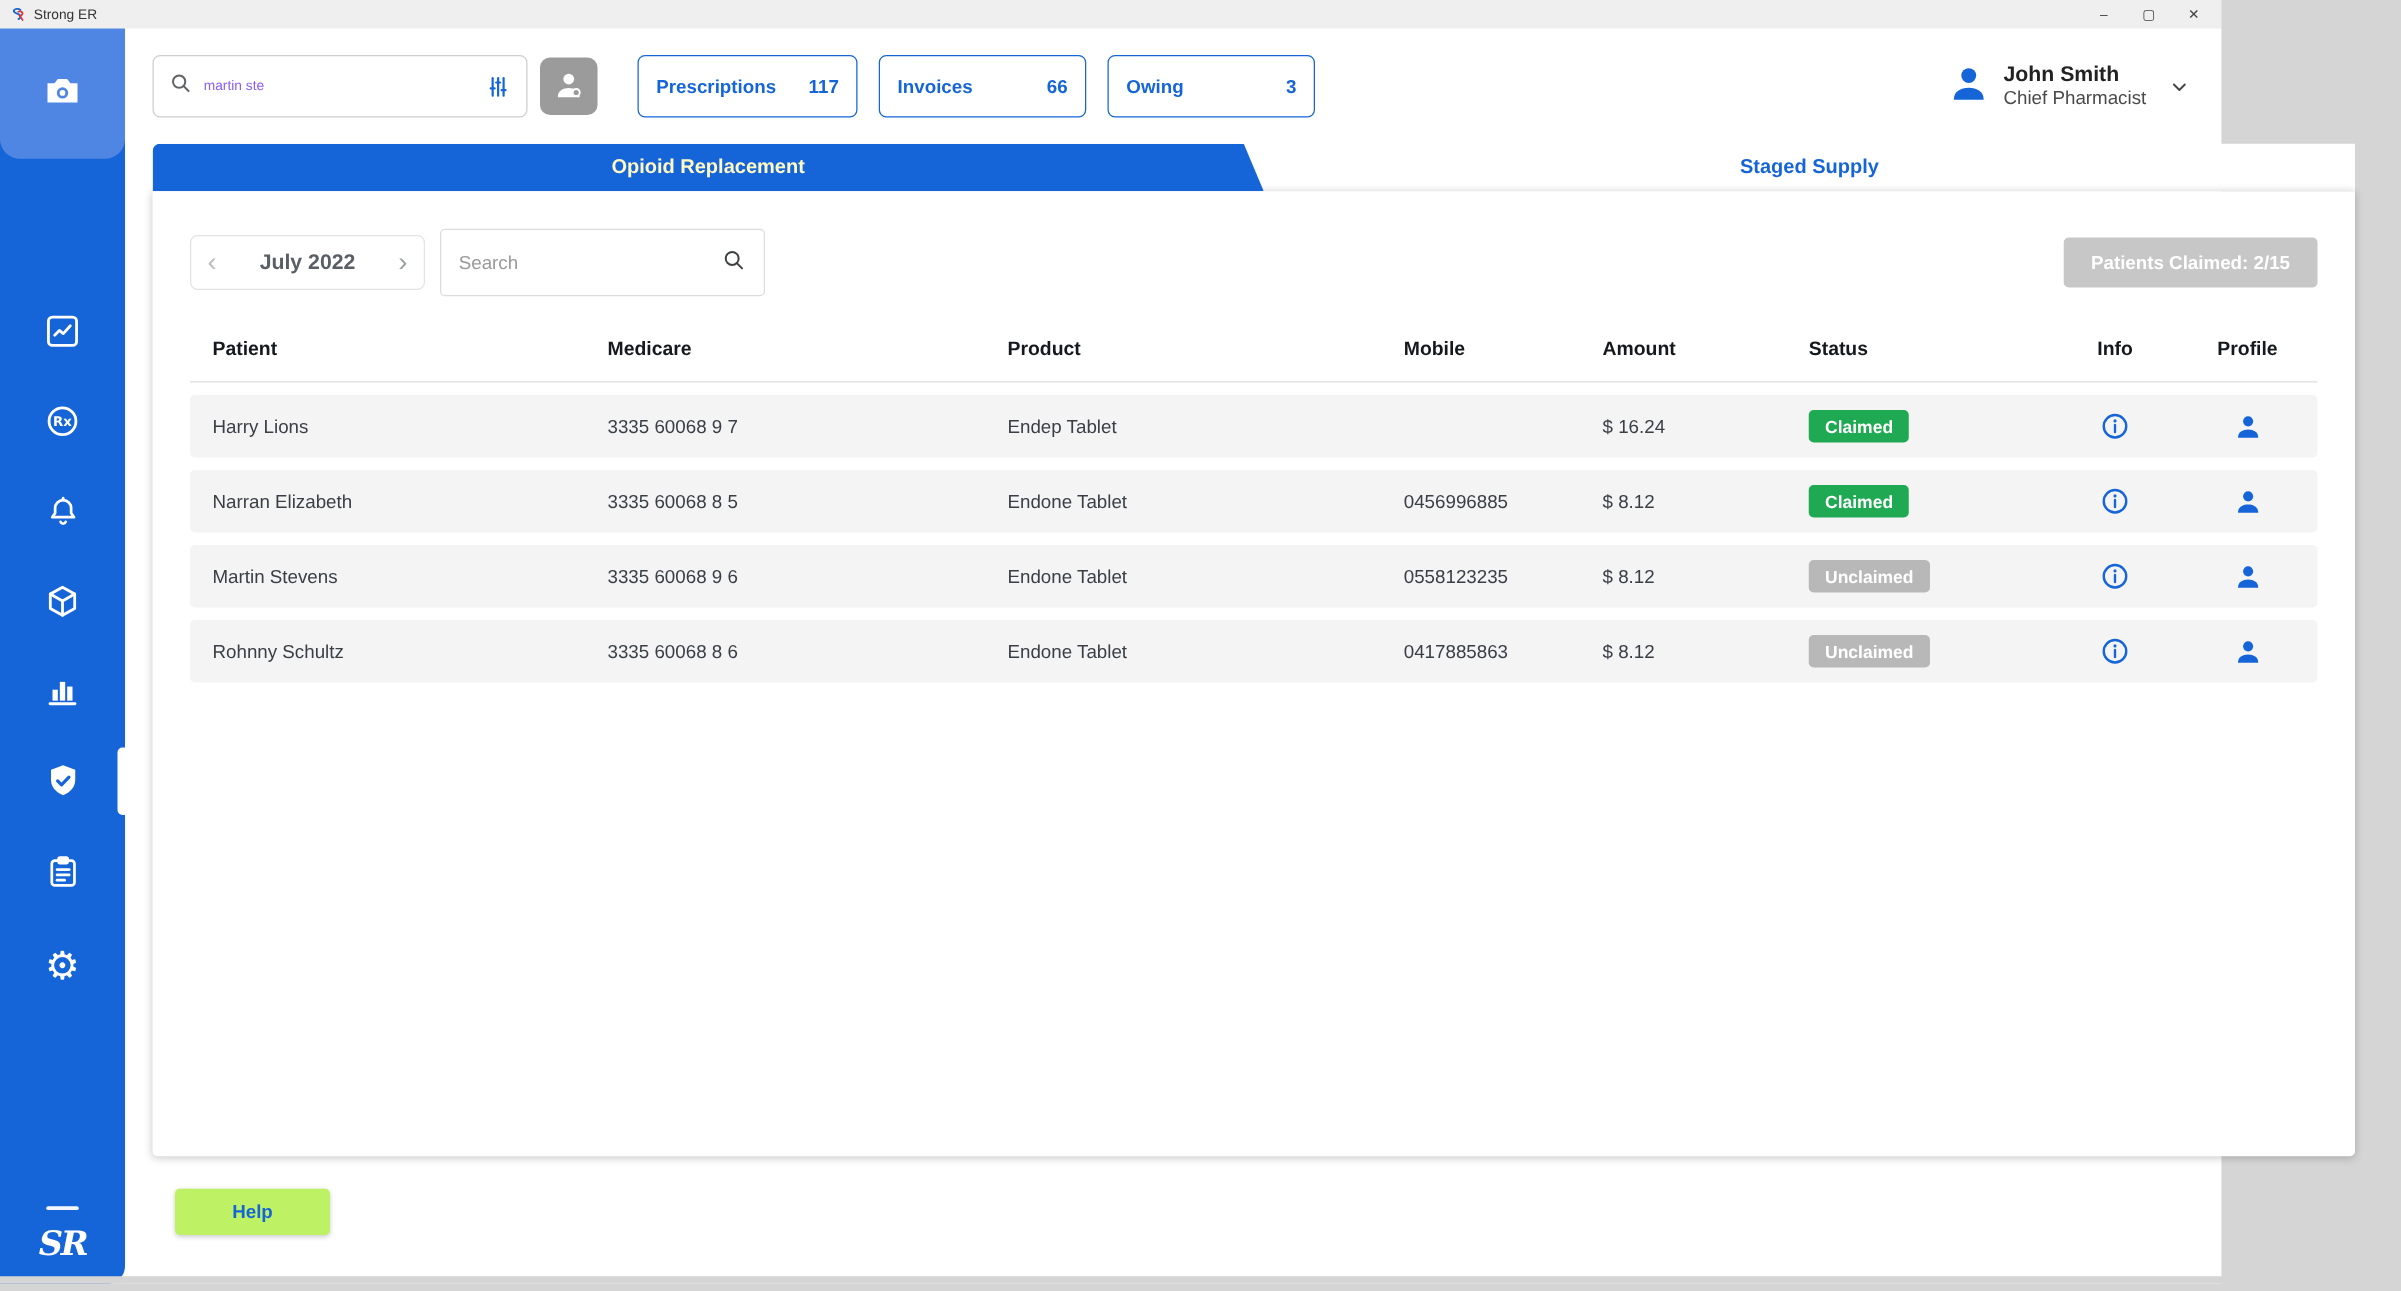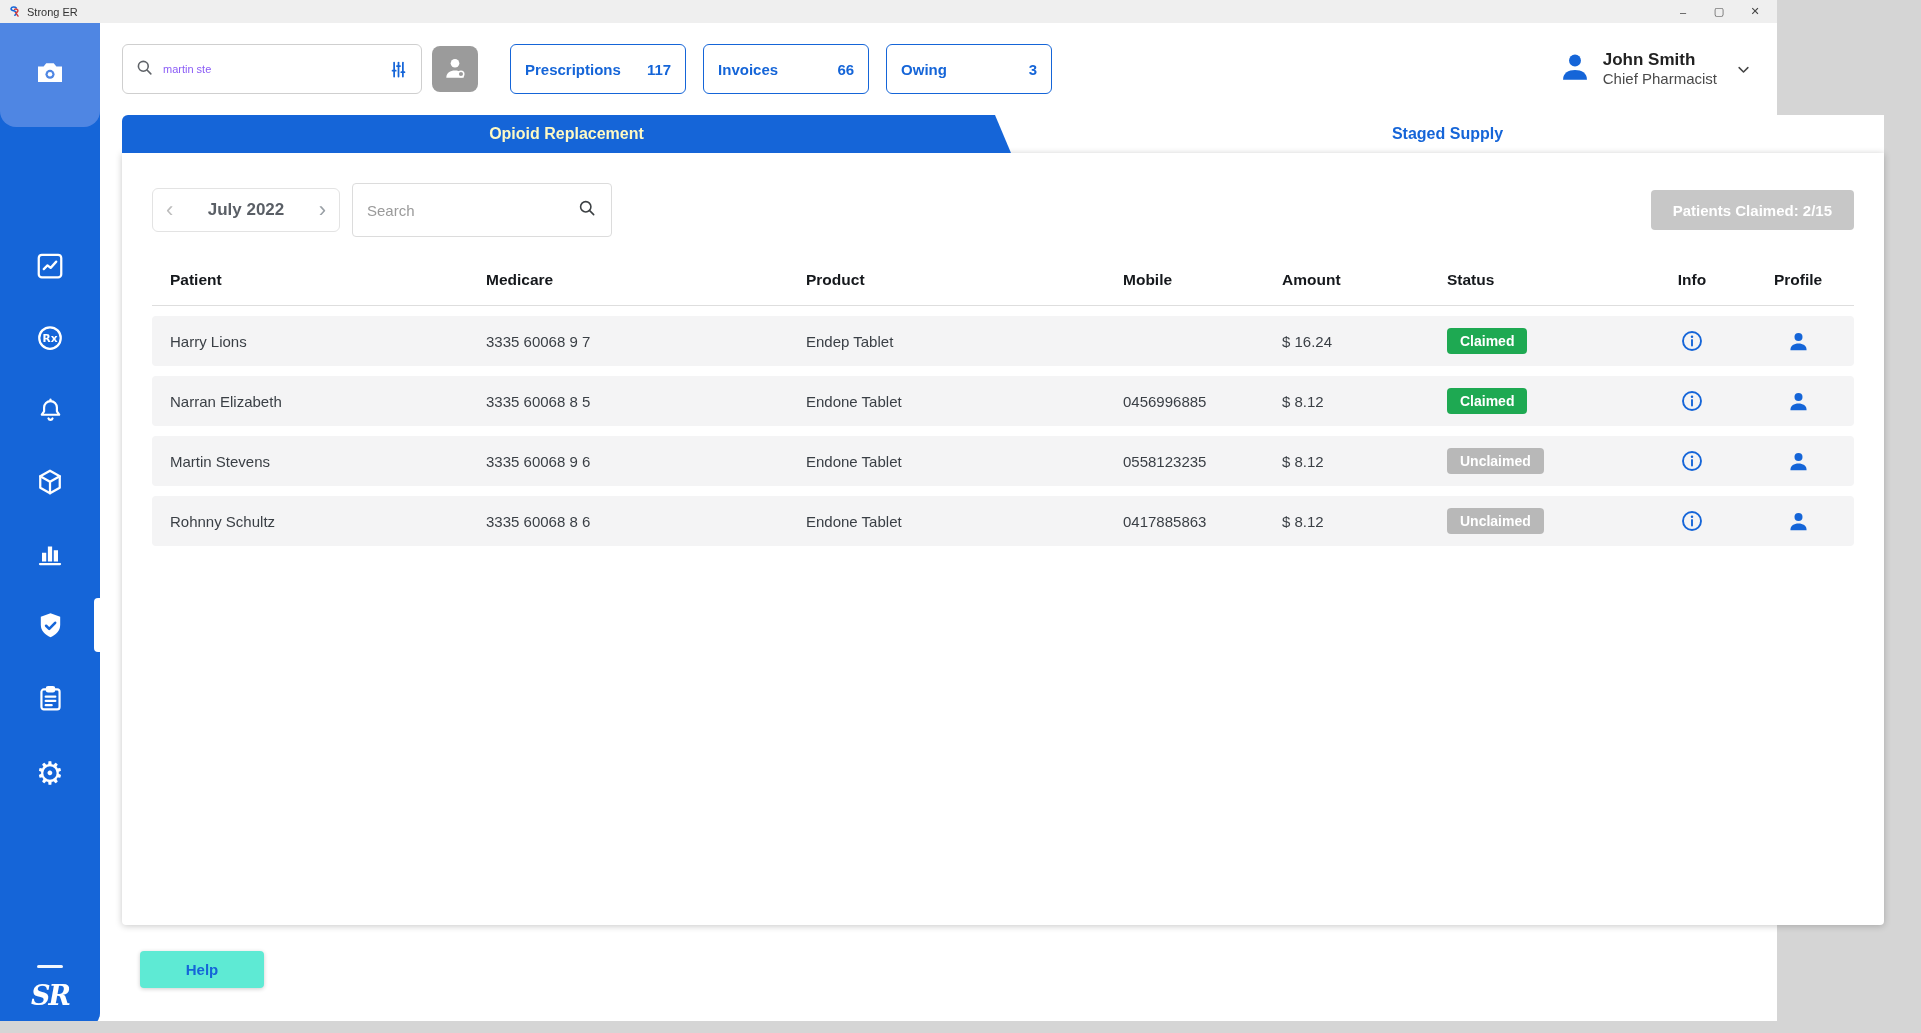--- a/index.html
+++ b/index.html
@@ -68,21 +68,21 @@
   .thead .th:first-child, .trow .td:first-child { padding-left:18px; }
   .th.center, .td.center { text-align:center; display:flex; justify-content:center; }
   .thead .th.center { display:block; }
   .trow { height:50px; background:#f4f4f5; border-radius:4px; margin-top:10px; font-size:15px; color:#3a3f45; cursor:default; }
   .badge { display:inline-block; padding:5px 13px; border-radius:4px; color:#fff; font-weight:bold; font-size:14px; }
   .badge.claimed { background:#1EA952; }
   .badge.unclaimed { background:#b8b8b8; }
   .icon-btn { display:inline-flex; cursor:pointer; }
 
   
-  .help-btn { margin:26px 0 0 40px; width:124px; height:37px; background:#5eead4; color:#1565D8; font-weight:bold; font-size:15px; border:none; border-radius:4px; cursor:pointer; box-shadow:0 1px 4px rgba(0,0,0,.2); font-family:inherit; }
+  .help-btn { margin:26px 0 0 40px; width:124px; height:37px; background:#bef264; color:#1565D8; font-weight:bold; font-size:15px; border:none; border-radius:4px; cursor:pointer; box-shadow:0 1px 4px rgba(0,0,0,.2); font-family:inherit; }
 
   .bottom-strip { position:absolute; left:0; bottom:0; width:1921px; height:6px; background:#d5d5d5; }
 </style>
 </head>
 <body>
 
 <div class="window">
 
   <div class="titlebar">
     <div class="tb-left">

